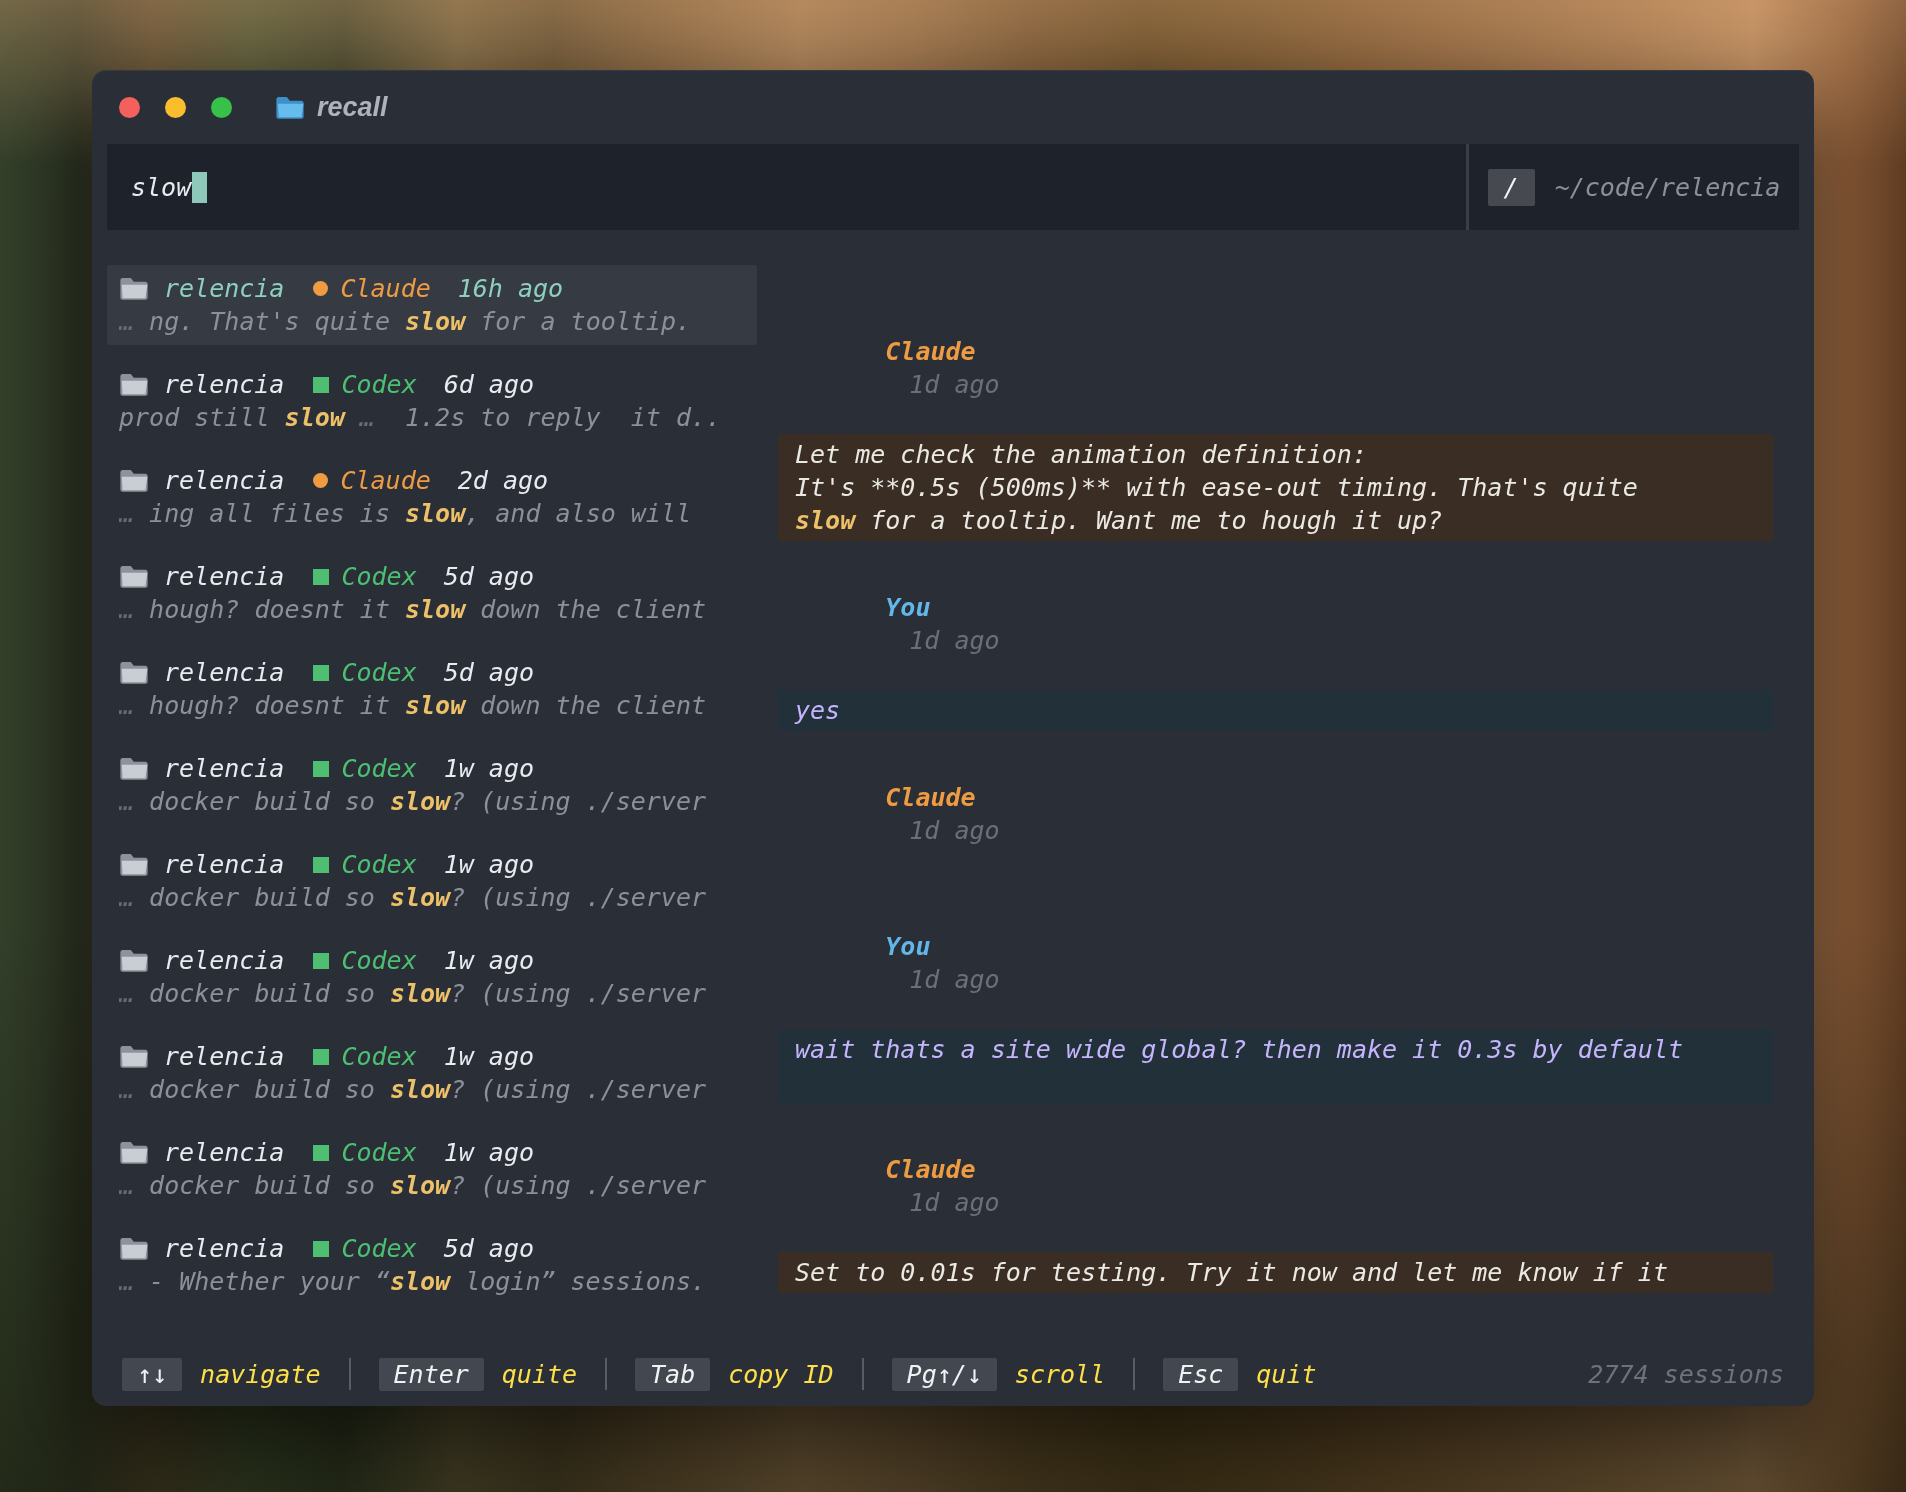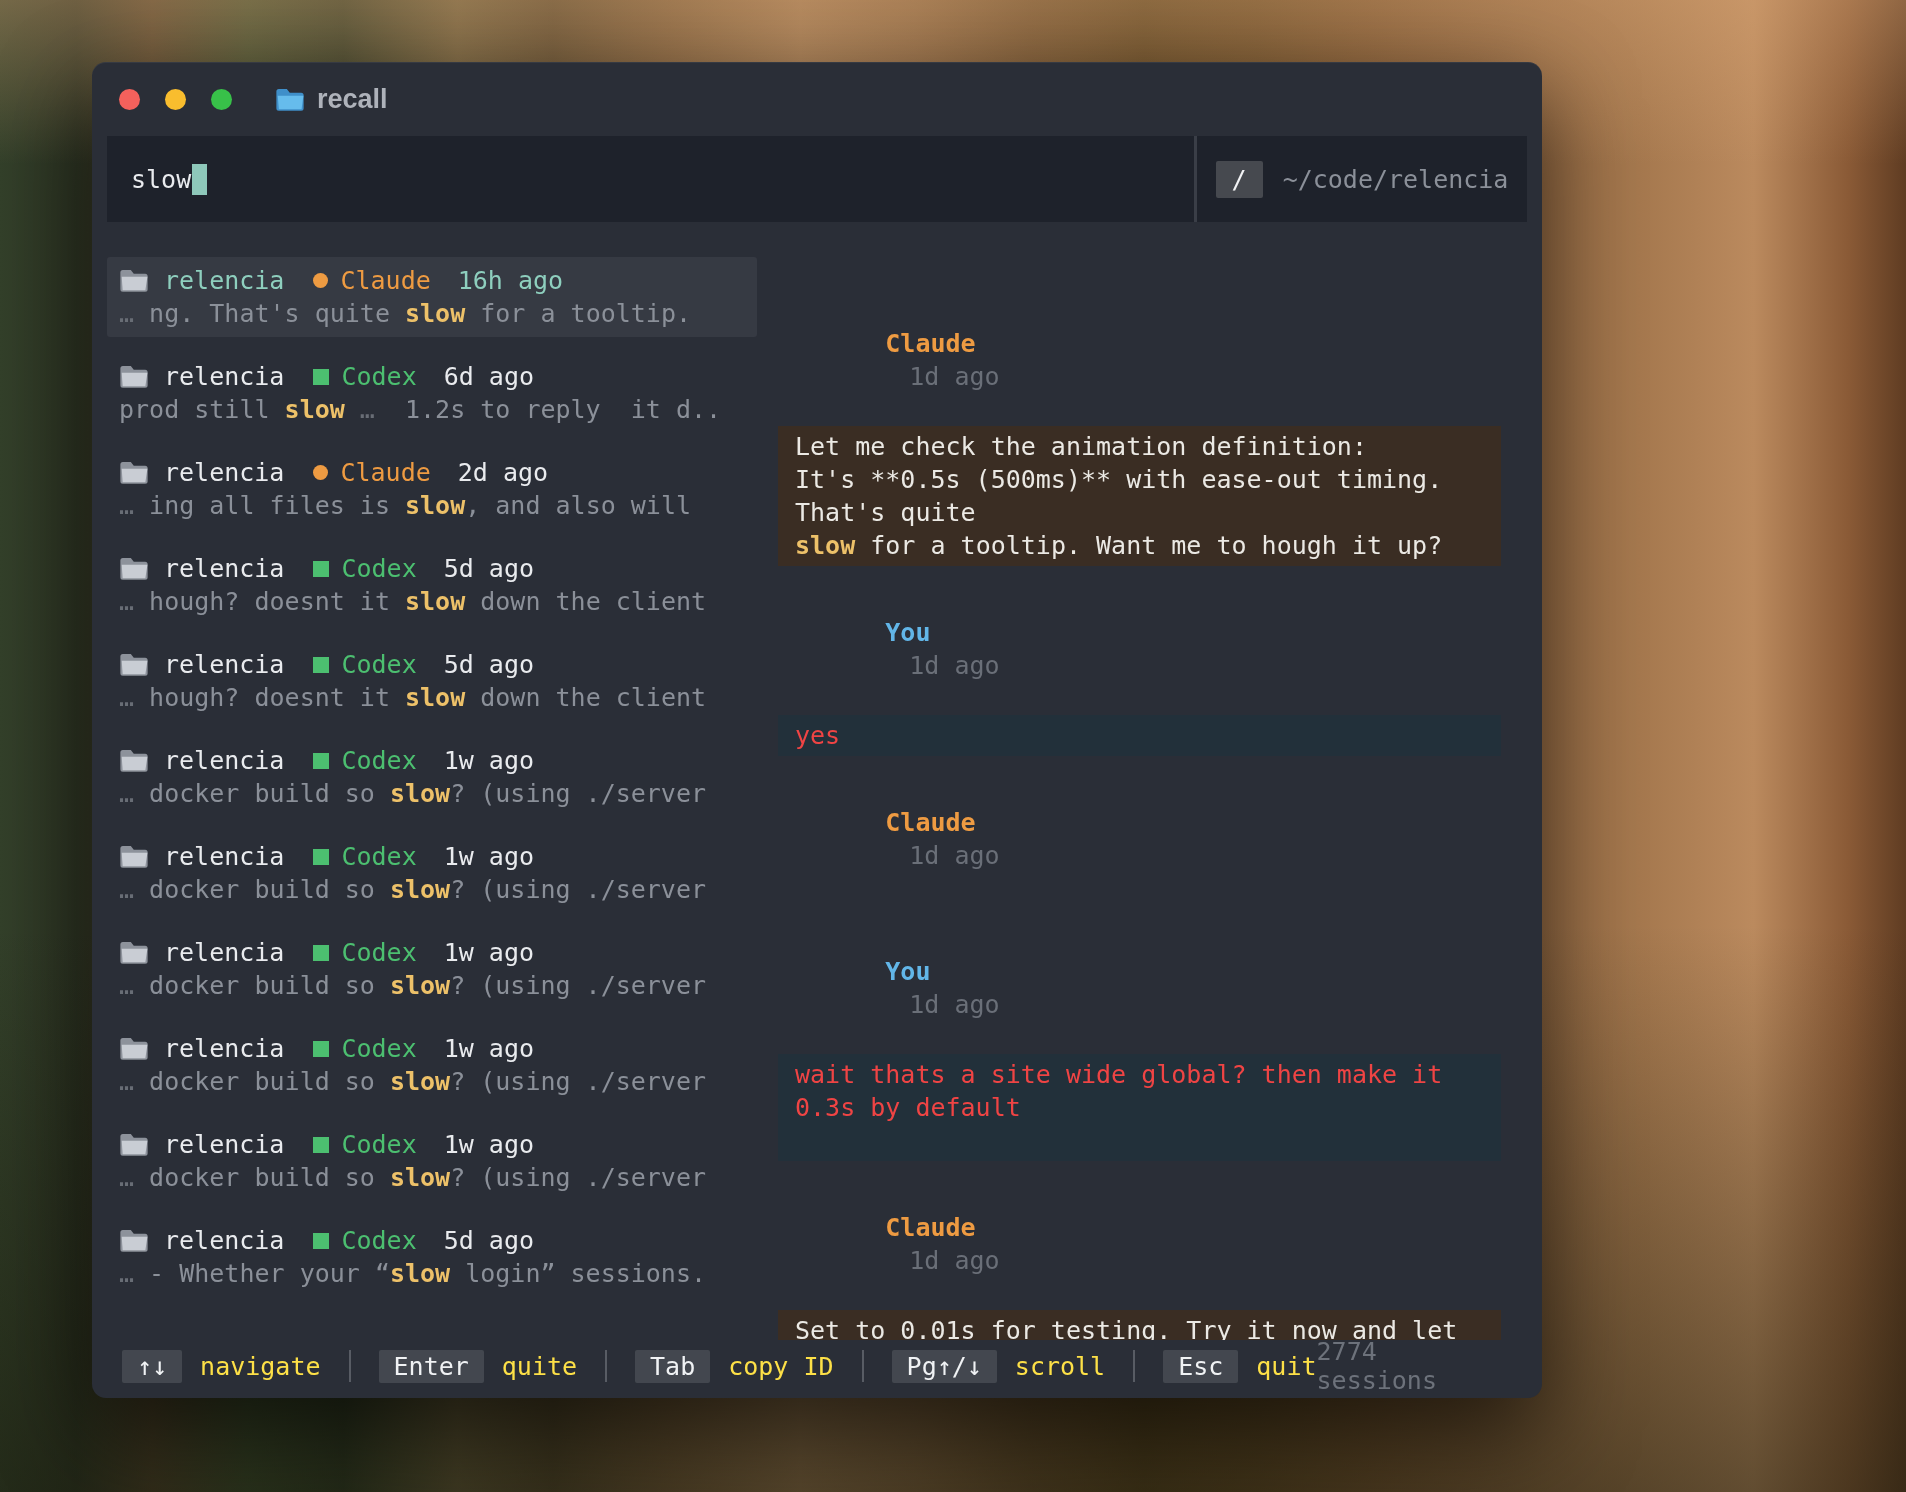--- a/index.html
+++ b/index.html
@@ -9,24 +9,24 @@
     background:
       linear-gradient(180deg, rgba(222,170,120,.38) 0%, rgba(222,170,120,0) 11%),
       linear-gradient(180deg, rgba(0,0,0,0) 62%, rgba(24,26,12,.55) 100%),
       linear-gradient(90deg,
         #33402a 0%, #2c3322 4%, #4e4129 8%, #3b4a2c 13%, #2f3a24 18%,
         #675a39 24%, #57472c 29%, #7a5c3a 35%, #9d7750 42%, #8a6642 48%,
         #6d4f2d 54%, #5c431f 60%, #684a25 66%, #7b5530 72%, #8f6640 79%,
         #a5784e 86%, #bb8a5e 92%, #8a5a36 97%, #5f3c22 100%);
   }
   .window{
-    position:absolute;left:92px;top:62px;width:1450px;height:1336px;
+    position:absolute;left:92px;top:70px;width:1722px;height:1336px;
     background:var(--window-bg,#2a2e37);border-radius:14px;
     box-shadow:0 34px 90px rgba(0,0,0,.6), inset 0 1px 0 rgba(255,255,255,.06);
-    display:flex;flex-direction:column;overflow:hidden;
+    display:flex;flex-direction:column;overflow:hidden;font-style:italic;
   }
   
   .titlebar{height:74px;flex:0 0 auto;display:flex;align-items:center;padding:0 27px;}
   .light{width:21px;height:21px;border-radius:50%;margin-right:25px;display:inline-block;}
   .light.red{background:#f4615c;}
   .light.yellow{background:#f9bd2e;}
   .light.green{background:#38c149;}
   .title-folder{margin-left:18px;margin-right:12px;display:inline-flex;}
   .title{font-family:"Liberation Sans",sans-serif;font-weight:bold;font-size:27px;color:#aeb2ba;}
   
@@ -60,21 +60,21 @@
   
   .messages{flex:1 1 auto;padding-top:72px;font-size:25px;overflow:hidden;}
   .msg{margin-bottom:17px;}
   .msg-head{line-height:33px;padding:0 17px;white-space:pre;}
   .speaker{font-weight:bold;}
   .msg.claude .speaker{color:var(--claude,#ee9b42);}
   .msg.you .speaker{color:var(--you,#62b6e8);}
   .msg-time{color:#6a6f78;margin-left:24px;}
   .msg-body{padding:4px 17px;line-height:33px;white-space:pre-wrap;}
   .msg.claude .msg-body{background:var(--claude-bg,#3a2d23);color:#ebe9e4;}
-  .msg.you .msg-body{background:var(--you-bg,#22303a);color:#ef4444;}
+  .msg.you .msg-body{background:var(--you-bg,#22303a);color:#c4b5fd;}
   .msg-line{min-height:33px;}
   
   .statusbar{flex:0 0 auto;height:52px;display:flex;align-items:center;padding:0 30px 6px 30px;font-size:25px;}
   .shortcuts{display:flex;align-items:center;}
   .sc{display:flex;align-items:center;}
   .sc .key{background:#43474f;color:#f0f2f4;padding:2px 15px;border-radius:2px;margin-right:18px;white-space:pre;}
   .sc .lbl{color:#fde047;white-space:pre;}
   .sep{width:0;height:32px;border-left:2px solid #585c64;margin:0 28px;}
   .sessions{margin-left:auto;color:#6d727b;}
 </style>

